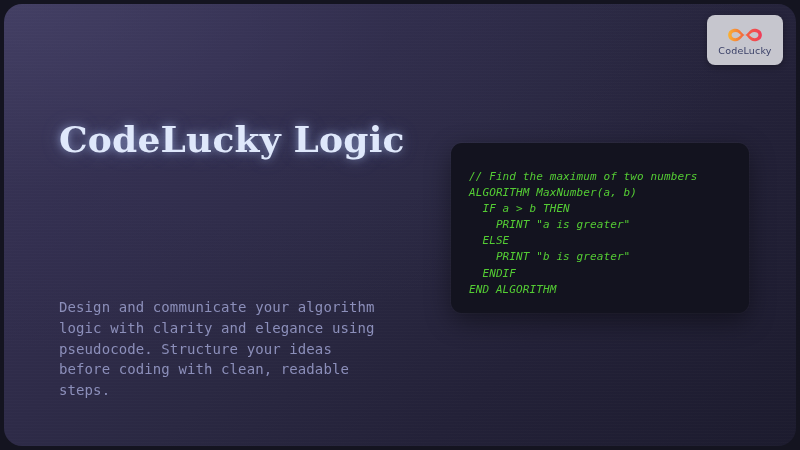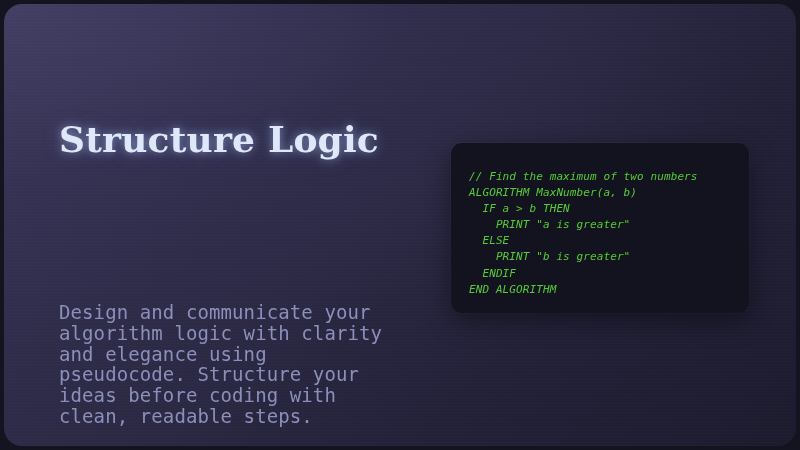--- a/index.html
+++ b/index.html
@@ -93,21 +93,21 @@
   }
   .headline .hl-line { display: block; white-space: nowrap; }
 
   
   .subtitle {
     position: absolute;
     left: 55px;
     top: 279px;
     width: 330px;
     font-family: "DejaVu Sans Mono", "Liberation Mono", monospace;
-    font-size: 19px;
+    font-size: 14px;
     line-height: 20.8px;
     color: #8c8fba;
     letter-spacing: 0.1px;
     z-index: 3;
   }
 
   
   .code-panel {
     position: absolute;
     left: 447px;
@@ -134,23 +134,42 @@
     letter-spacing: 0.1px;
   }
   .code-line { display: block; white-space: pre; font-style: italic; }
 </style>
 </head>
 <body>
 
 <div id="stage">
   <div class="card">
 
+    <div class="logo-badge">
+      <svg class="logo-mark" viewBox="0 0 64 32">
+        <defs>
+          <linearGradient id="infGrad" x1="0" y1="0" x2="1" y2="0">
+            <stop offset="0%" stop-color="#f9b233"></stop>
+            <stop offset="45%" stop-color="#f4683c"></stop>
+            <stop offset="100%" stop-color="#ef3b5b"></stop>
+          </linearGradient>
+        </defs>
+        <path d="M17 6 C25 6 28 16 32 16 C36 16 39 6 47 6 C54 6 59 10 59 16
+                 C59 22 54 26 47 26 C39 26 36 16 32 16 C28 16 25 26 17 26
+                 C10 26 5 22 5 16 C5 10 10 6 17 6 Z
+                 M17 11 C13 11 10.5 13 10.5 16 C10.5 19 13 21 17 21
+                 C21 21 23 18 25.5 16 C23 14 21 11 17 11 Z
+                 M47 11 C43 11 41 14 38.5 16 C41 18 43 21 47 21
+                 C51 21 53.5 19 53.5 16 C53.5 13 51 11 47 11 Z" fill="url(#infGrad)" fill-rule="evenodd"></path>
+      </svg>
+      <span class="logo-text">CodeLucky</span>
+    </div>
 
     <h1 class="headline">
-      <span class="hl-line">Structure Logic</span>
+      <span class="hl-line">CodeLucky Logic</span>
     </h1>
 
     <p class="subtitle">Design and communicate your algorithm logic with clarity and elegance using pseudocode. Structure your ideas before coding with clean, readable steps.</p>
 
     <div class="code-panel">
       <pre class="code-body"><span class="code-line">// Find the maximum of two numbers</span><span class="code-line">ALGORITHM MaxNumber(a, b)</span><span class="code-line">  IF a &gt; b THEN</span><span class="code-line">    PRINT "a is greater"</span><span class="code-line">  ELSE</span><span class="code-line">    PRINT "b is greater"</span><span class="code-line">  ENDIF</span><span class="code-line">END ALGORITHM</span></pre>
     </div>
 
   </div>
 </div>

